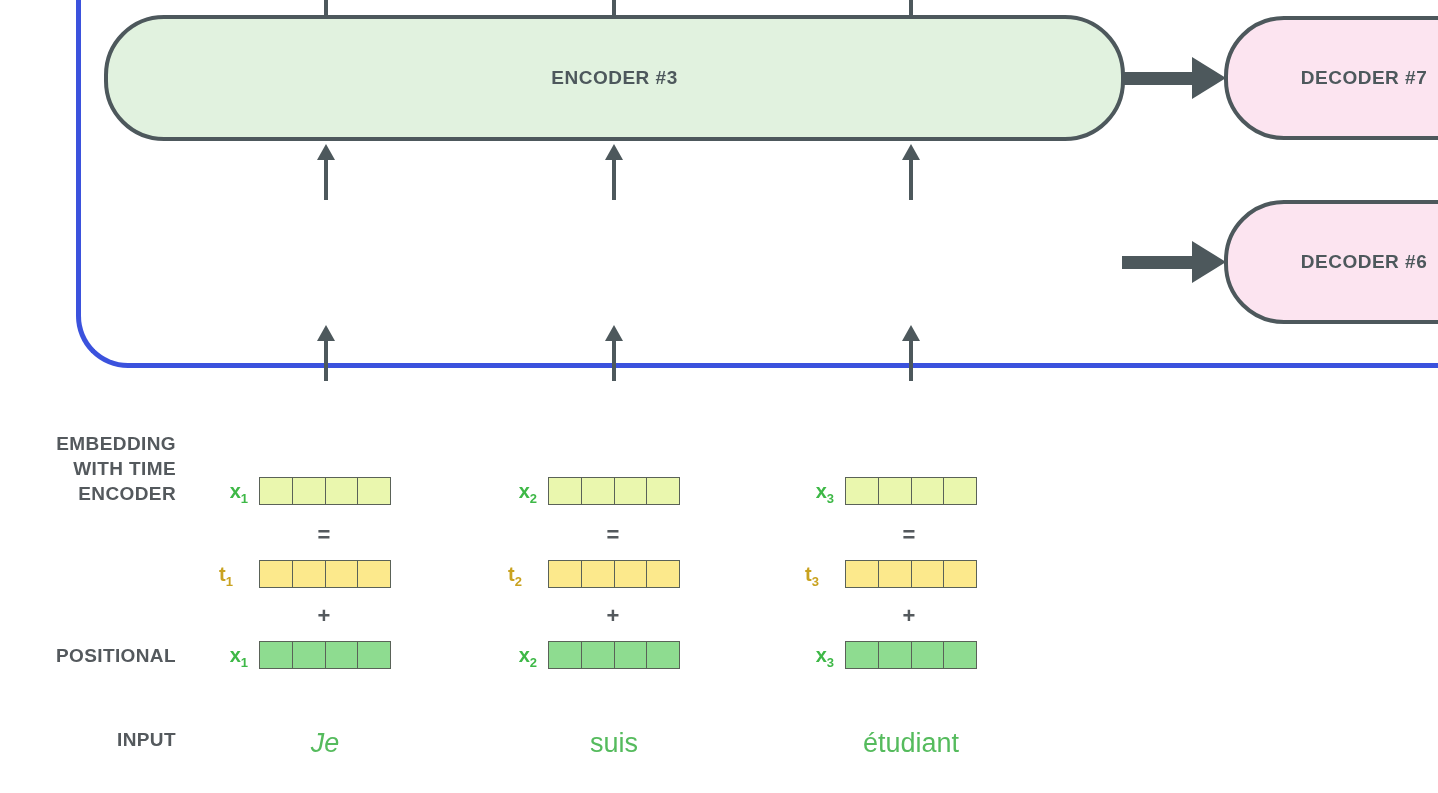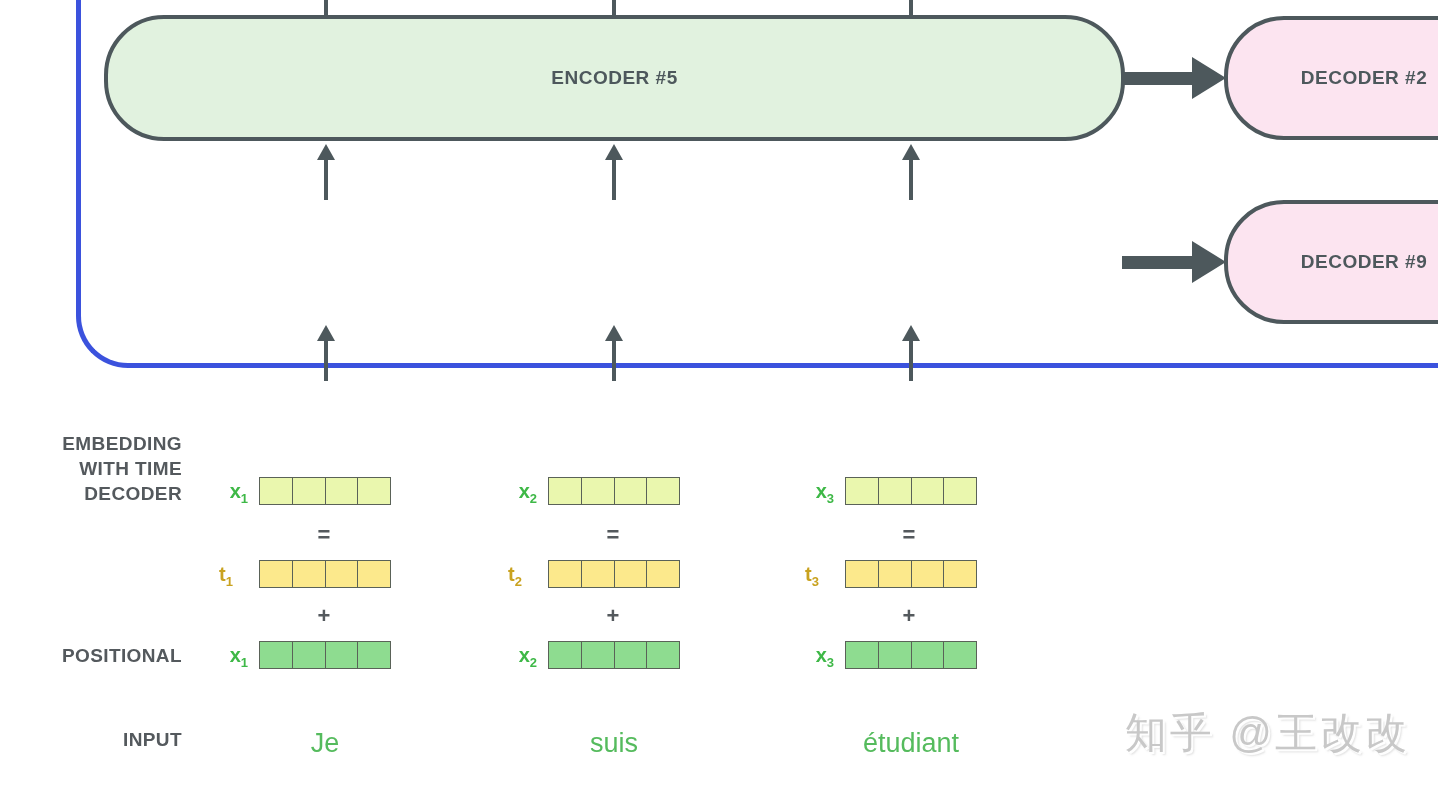--- a/index.html
+++ b/index.html
@@ -44,21 +44,21 @@
   .h-arrow .head{
     position:absolute;right:0;top:0;width:0;height:0;
     border-top:21px solid transparent;border-bottom:21px solid transparent;
     border-left:34px solid var(--arrow);
   }
   #h-arrow-1{left:1122px;top:57px;}
   #h-arrow-0{left:1122px;top:241px;}
   
   .side-label{
     position:absolute;left:0;width:176px;text-align:right;
-    font-size:19px;font-weight:700;color:var(--label_text);line-height:25px;letter-spacing:.4px;padding-left:6px;
+    font-size:19px;font-weight:700;color:var(--label_text);line-height:25px;letter-spacing:.4px;
   }
   #lbl-signal{top:431px;}
   #lbl-positional{top:551px;}
   #lbl-embeddings{top:643px;}
   #lbl-input{top:727px;}
   
   .vec{
     position:absolute;width:132px;height:28px;display:flex;
     border:1.5px solid var(--cell_border);box-sizing:border-box;
   }
@@ -82,47 +82,47 @@
     position:absolute;width:36px;text-align:center;font-size:22px;font-weight:700;
     color:var(--label_text);line-height:28px;
   }
   .op-eq{top:521px;} .op-plus{top:602px;}
   .oc1{left:306px;} .oc2{left:595px;} .oc3{left:891px;}
   
   .word{
     position:absolute;top:728px;width:160px;text-align:center;
     font-size:27px;color:var(--input_green);font-weight:400;
   }
-  .wc1{left:245px;} .wc2{left:534px;} .wc3{left:831px;}
+  .wc1{left:245px;font-style:italic;} .wc2{left:534px;} .wc3{left:831px;}
   
   .watermark{
     position:absolute;right:28px;top:705px;font-size:42px;letter-spacing:3px;
     color:var(--watermark_gray);
     text-shadow:2px 2px 0 rgba(255,255,255,.95), 3px 3px 2px rgba(170,170,170,.35);
   }
 </style>
 </head>
 <body>
 
 <div id="canvas">
 
   <div class="blue-frame"></div>
 
   <div class="stub" style="left:324px;"></div>
   <div class="stub" style="left:612px;"></div>
   <div class="stub" style="left:909px;"></div>
 
   <div id="encoder1" class="block encoder">
-    <span>ENCODER #5</span>
+    <span>ENCODER #3</span>
   </div>
   <div id="decoder1" class="block decoder">
-    <span>DECODER #2</span>
+    <span>DECODER #7</span>
   </div>
   <div id="decoder0" class="block decoder">
-    <span>DECODER #9</span>
+    <span>DECODER #6</span>
   </div>
 
   <div class="v-arrow mid-arrow" style="left:317px;">
       <div class="head"></div>
       <div class="shaft"></div>
     </div>
   <div class="v-arrow mid-arrow" style="left:605px;">
       <div class="head"></div>
       <div class="shaft"></div>
     </div>
@@ -149,21 +149,21 @@
       <div class="head"></div>
     </div>
   <div id="h-arrow-0" class="h-arrow">
       <div class="shaft"></div>
       <div class="head"></div>
     </div>
 
   <div id="lbl-signal" class="side-label">
     <div>EMBEDDING</div>
     <div>WITH TIME</div>
-    <div>DECODER</div>
+    <div>ENCODER</div>
   </div>
   <div id="lbl-embeddings" class="side-label">
     <div>POSITIONAL</div>
   </div>
   <div id="lbl-input" class="side-label">
     <div>INPUT</div>
   </div>
 
   <div class="vec-label vl-x vl-c1 vl-rowA"><span>x</span><sub>1</sub></div>
   <div class="vec row-signal c1">
@@ -236,15 +236,14 @@
       <div class="cell"></div>
       <div class="cell"></div>
       <div class="cell"></div>
       <div class="cell"></div>
     </div>
 
   <div class="word wc1">Je</div>
   <div class="word wc3">étudiant</div>
   <div class="word wc2">suis</div>
 
-  <div class="watermark">知乎 @王改改</div>
 
 </div>
 
 </body></html>

